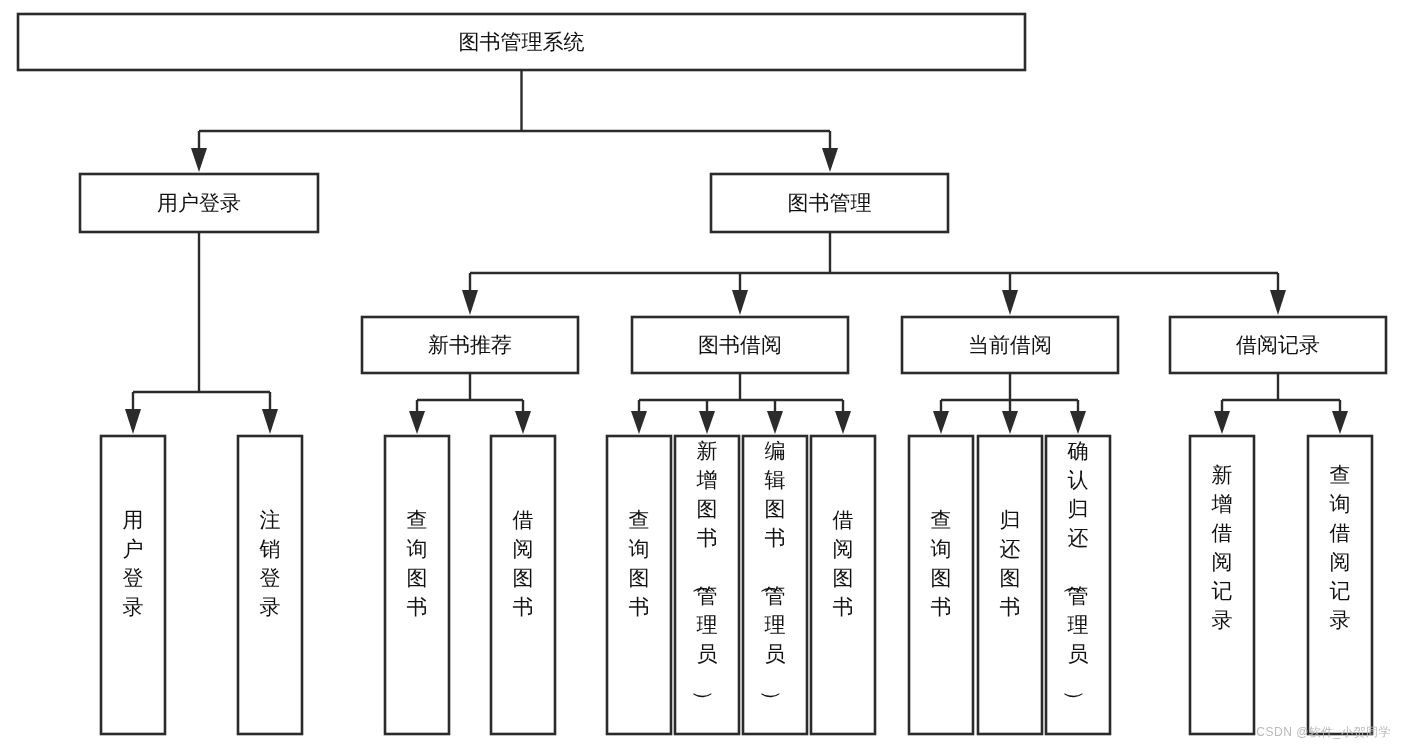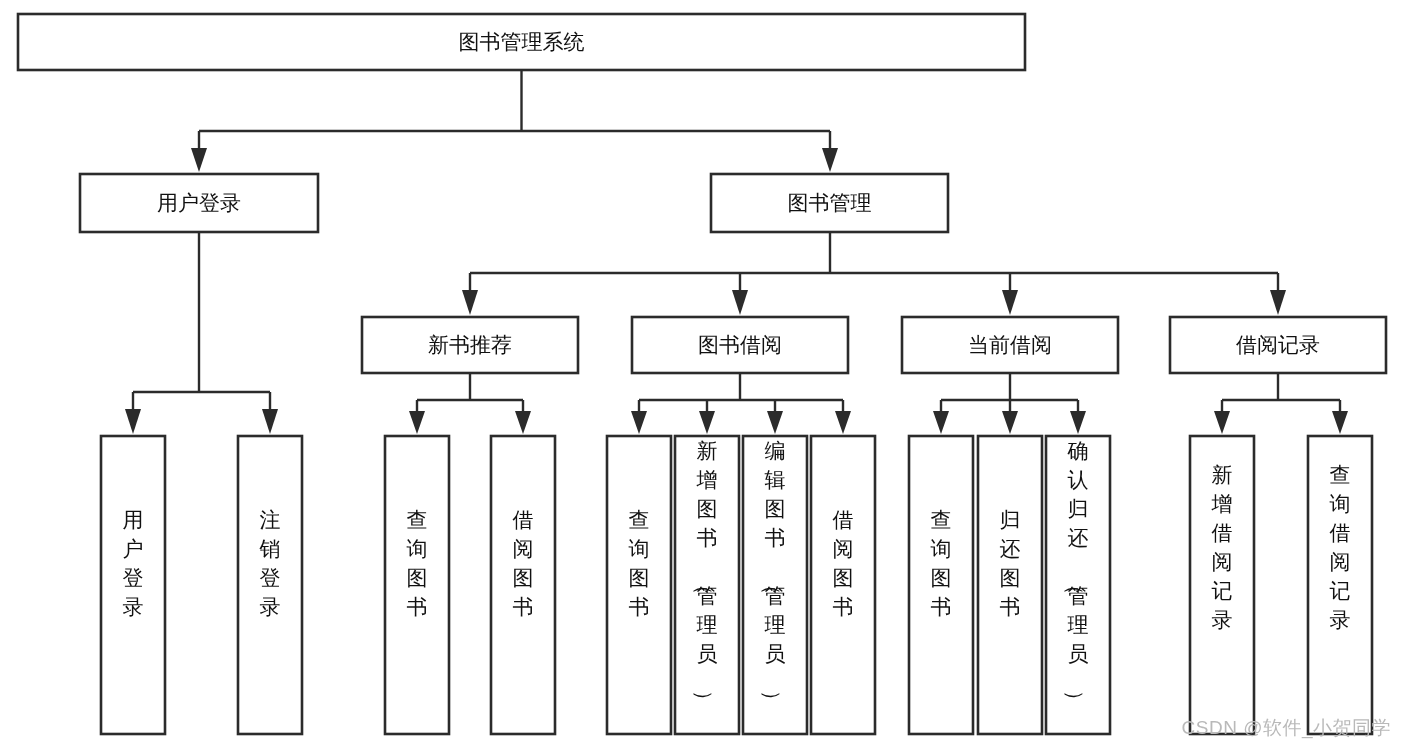--- a/index.html
+++ b/index.html
@@ -51,21 +51,21 @@
     fill: #111111;
     font-family: "Liberation Sans", "DejaVu Sans", sans-serif;
     font-size: 21px;
     text-anchor: middle;
   }
   .watermark {
     position: absolute;
     right: 14px;
     bottom: 6px;
     font-family: "Liberation Sans", "DejaVu Sans", sans-serif;
-    font-size: 19px;
+    font-size: 12px;
     color: #b9b9b9;
     letter-spacing: 0.5px;
     white-space: nowrap;
     user-select: none;
   }
 </style>
 </head>
 <body>
 
 <div id="canvas">

